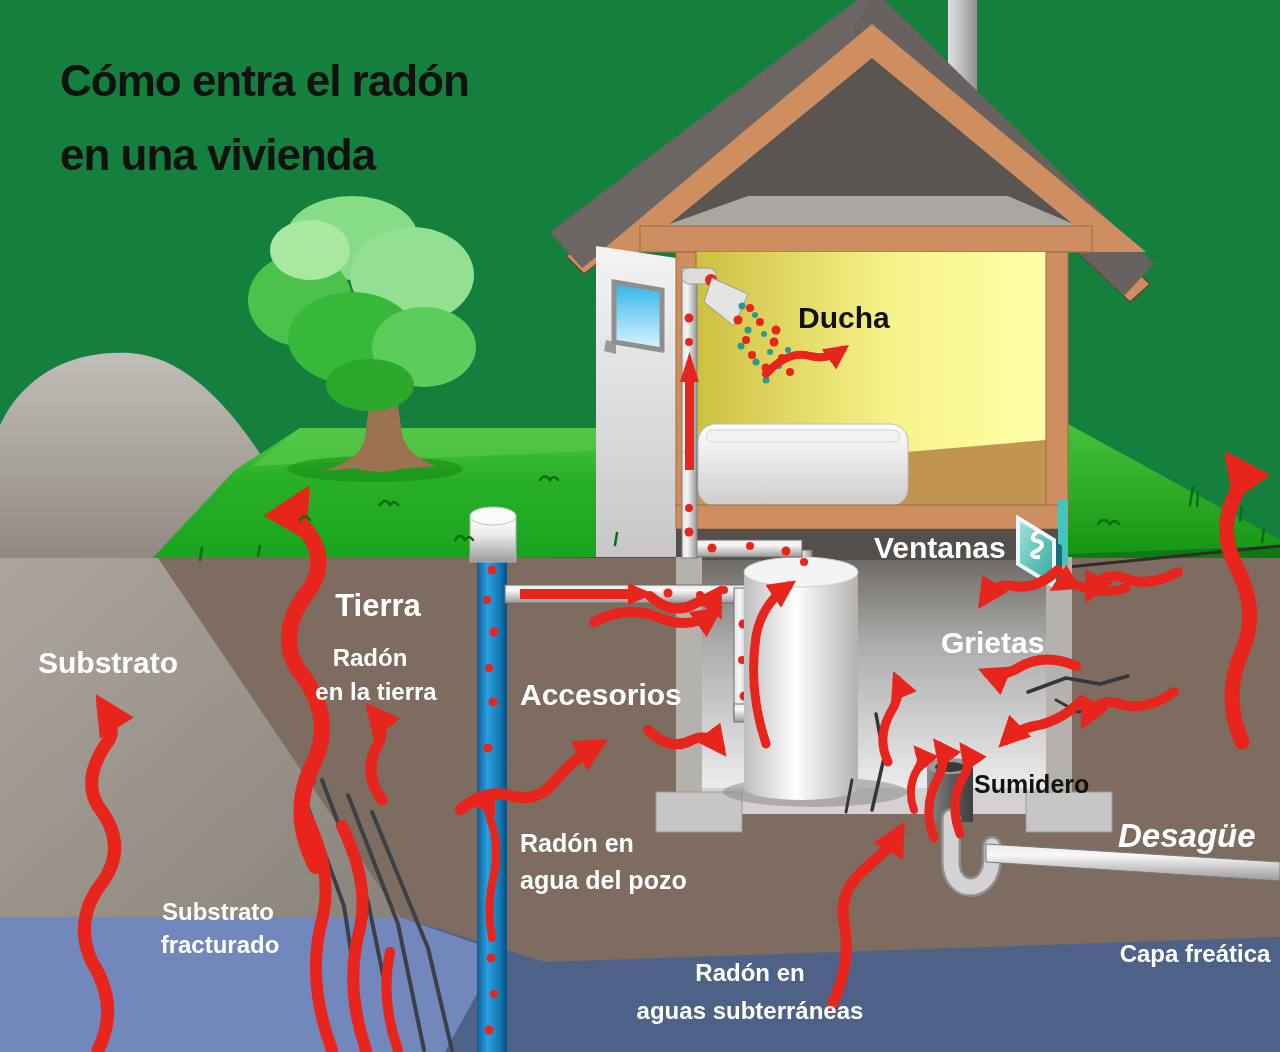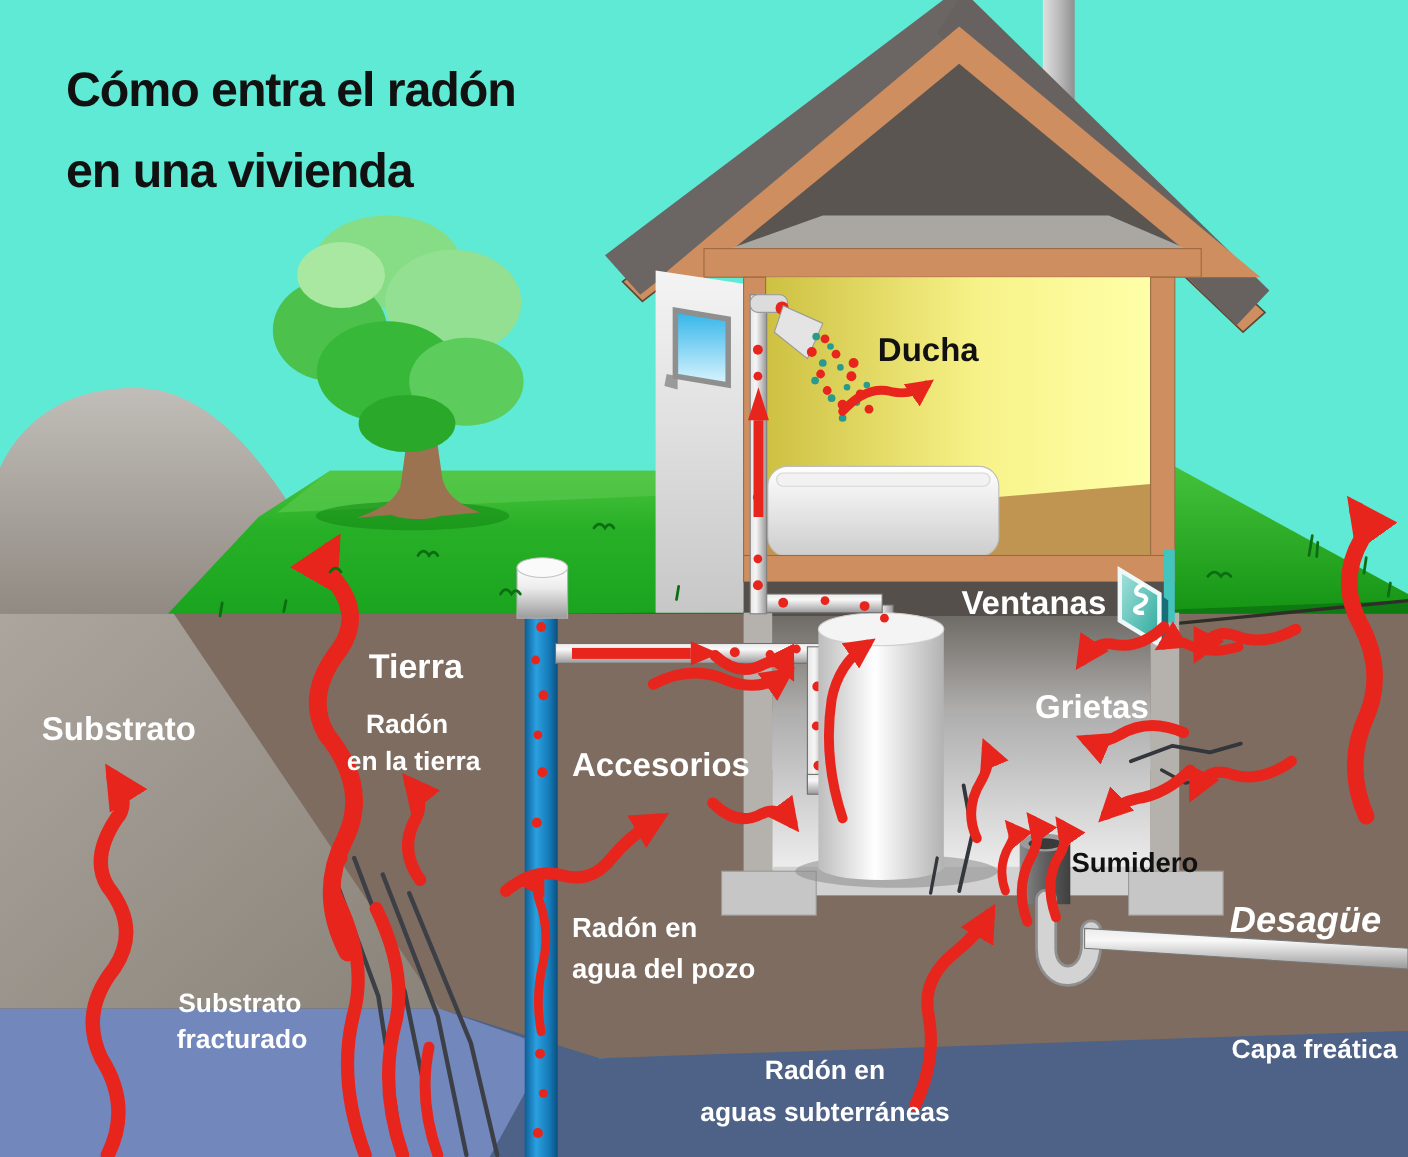--- a/index.html
+++ b/index.html
@@ -1,16 +1,16 @@
 <!DOCTYPE html>
 <html style="--radon_red: #e8251c; --grass_green: #28b028; --soil_brown: #7e6c60; --rock_gray: #9a948e; --water_dark: #4d6286; --water_light: #7287bc; --roof_gray: #6b6663; --wood_trim: #cf8e5f; --room_yellow: #f5ee7a; --pipe_blue: #2aa0e0; --label_white: #ffffff; --label_dark: #111111;"><head>
 <meta charset="utf-8">
 <style>
   html,body{margin:0;padding:0;background:#ffffff;}
-  .stage{position:relative;width:1280px;height:1052px;overflow:hidden;background:#5eead4;
+  .stage{position:relative;width:1280px;height:1052px;overflow:hidden;background:#15803d;
          font-family:"Liberation Sans","DejaVu Sans",sans-serif;}
   svg{display:block;}
   text{font-family:"Liberation Sans","DejaVu Sans",sans-serif;font-weight:700;}
   .t-title{font-size:44px;letter-spacing:-1px;}
   .t-big{font-size:30px;}
   .t-tierra{font-size:31px;}
   .t-med{font-size:24px;}
   .t-pozo{font-size:25px;}
   .t-sum{font-size:25px;}
   .t-des{font-size:33px;font-style:italic;}

